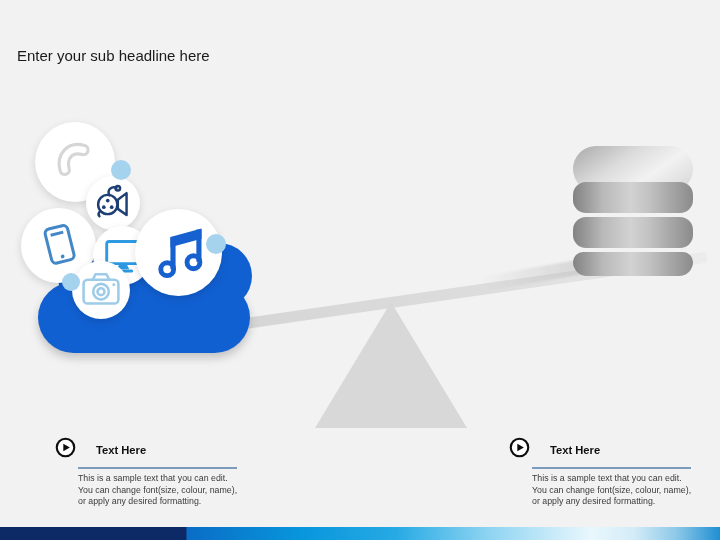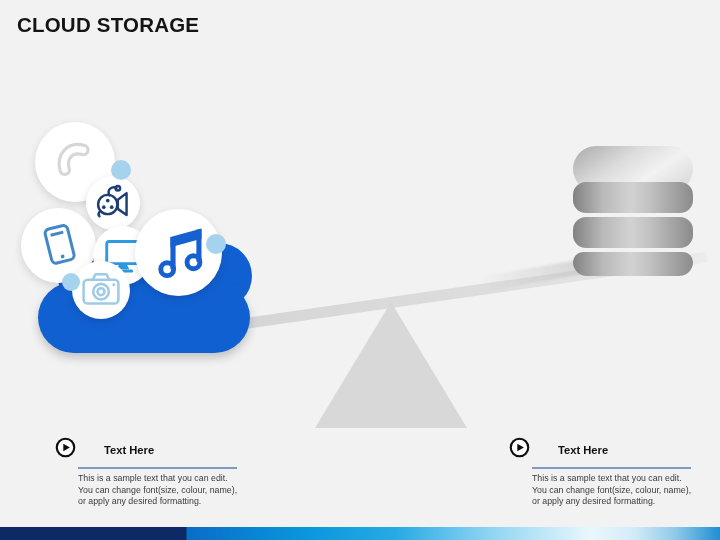--- a/index.html
+++ b/index.html
@@ -50,35 +50,35 @@
   .db-band{position:absolute;left:0;width:120px;border-radius:13px;
            background:linear-gradient(90deg,#828282 0%,#b9b9b9 25%,#d2d2d2 48%,#c4c4c4 62%,#9a9a9a 90%,#8b8b8b 100%);}
   .db-b1{top:36px;height:31px;}
   .db-b2{top:71px;height:31px;}
   .db-b3{top:106px;height:24px;border-radius:13px 13px 18px 18px;}
 
   
   .tblock{position:absolute;top:437px;width:195px;}
   .tb-left{left:55px;}
   .tb-right{left:509px;}
-  .tb-head{display:flex;align-items:center;gap:28px;}
+  .tb-head{display:flex;align-items:center;gap:20px;}
   .tb-label{font-size:11.2px;font-weight:700;color:#101010;}
   .tb-divider{margin-left:23px;margin-top:5px;width:159px;height:2px;background:#7d9cbd;}
   .tb-body{margin-left:23px;margin-top:4px;font-size:8.8px;line-height:11.6px;color:#3a3a3a;}
 
   
   .bottom-bar{position:absolute;left:0;bottom:0;width:720px;height:13px;
     background:linear-gradient(90deg,#0d2a66 0%,#0d2a66 25.8%,#0a6dc6 26%,#0896dc 42%,#27aae4 55%,#8fd4f2 68%,#e9f7fd 82%,#d4ecf8 88%,#8cc8e8 94%,#1f8fd2 100%);}
 </style>
 </head>
 <body>
 
 <div id="slide">
 
-  <div class="title">CLOUD STORAGE</div>
+  <div class="subtitle">Enter your sub headline here</div>
 
   <div class="plank"></div>
   <div class="db-shadow"></div>
   <div class="fulcrum"></div>
 
   <div>
     <div class="cloud-part cloud-bump bump-l"></div>
     <div class="cloud-part cloud-bump bump-m"></div>
     <div class="cloud-part cloud-bump bump-r"></div>
     <div class="cloud-part cloud-base"></div>

